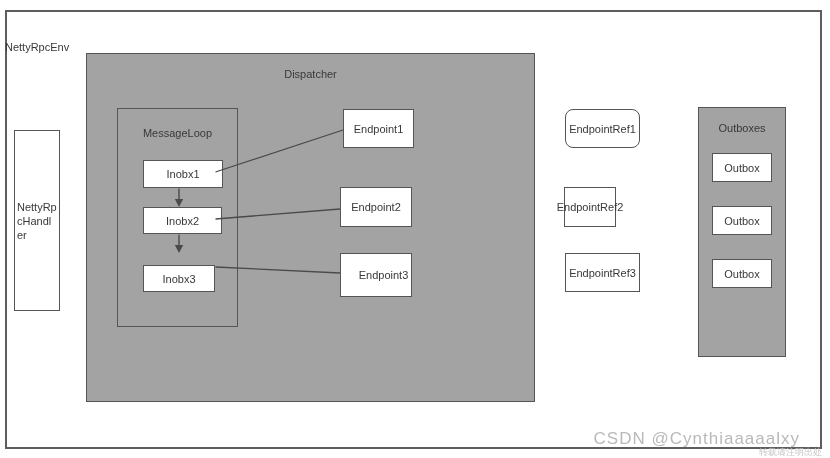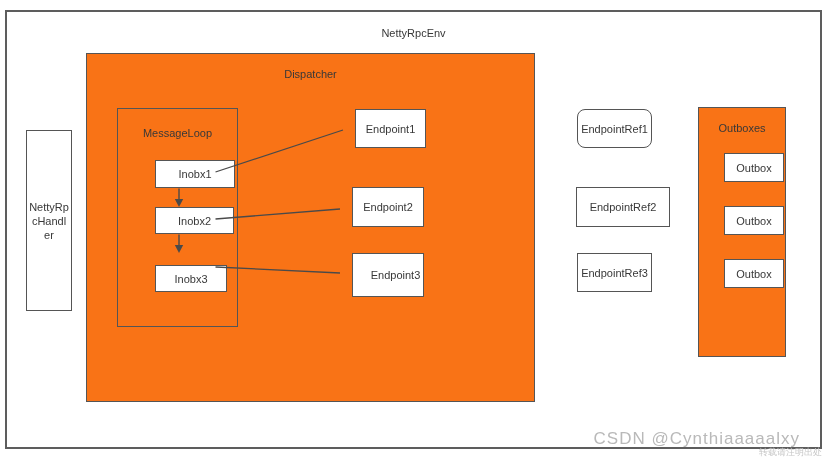--- a/index.html
+++ b/index.html
@@ -4,30 +4,30 @@
 <style>
   html,body{margin:0;padding:0;background:#ffffff;}
   #canvas{
     position:relative;width:830px;height:458px;background:#ffffff;overflow:hidden;
     font-family:"Liberation Sans","DejaVu Sans",sans-serif;color:#3a3a3a;
   }
   .frame{position:absolute;border:2px solid #5d5d5d;background:transparent;}
   .box{
     position:absolute;border:1.5px solid #555555;background:#ffffff;
     display:flex;align-items:center;justify-content:center;
-    font-size:11px;color:#383838;text-align:center;box-sizing:border-box;margin-left:12px;
+    font-size:11px;color:#383838;box-sizing:border-box;
   }
   .container-box{
-    position:absolute;border:1.5px solid #555555;background:#f97316;box-sizing:border-box;padding-left:40px;
+    position:absolute;border:1.5px solid #555555;background:#a3a3a3;box-sizing:border-box;padding-left:40px;
   }
   .container-label{
     position:absolute;left:0;right:0;text-align:center;font-size:11px;color:#383838;
   }
   .env-label{
-    position:absolute;left:5px;width:817px;top:27px;text-align:center;
+    position:absolute;left:5px;width:817px;top:41px;
     font-size:11px;color:#383838;
   }
   .wrap-label{
     padding:2px;word-break:break-all;line-height:14px;
   }
   #connector-layer{position:absolute;left:0;top:0;width:830px;height:458px;pointer-events:none;}
   .watermark{
     position:absolute;right:30px;top:429px;font-size:17px;letter-spacing:1px;
     color:#b9b9b9;white-space:nowrap;
   }
@@ -72,21 +72,21 @@
   <div class="box" style="left:340px;top:187px;width:72px;height:40px;">
     <span>Endpoint2</span>
   </div>
   <div class="box" style="left:340px;top:253px;width:72px;height:44px;padding-left:15px;">
     <span>Endpoint3</span>
   </div>
 
   <div class="box" style="left:565px;top:109px;width:75px;height:39px;border-radius:8px;">
     <span>EndpointRef1</span>
   </div>
-  <div class="box" style="left:564px;top:187px;width:94px;height:40px;">
+  <div class="box" style="left:564px;top:187px;width:52px;height:40px;">
     <span>EndpointRef2</span>
   </div>
   <div class="box" style="left:565px;top:253px;width:75px;height:39px;">
     <span>EndpointRef3</span>
   </div>
 
   <div class="container-box" style="left:698px;top:107px;width:88px;height:250px;">
     <div class="container-label" style="top:14px;">Outboxes</div>
   </div>
   <div class="box" style="left:712px;top:153px;width:60px;height:29px;">

